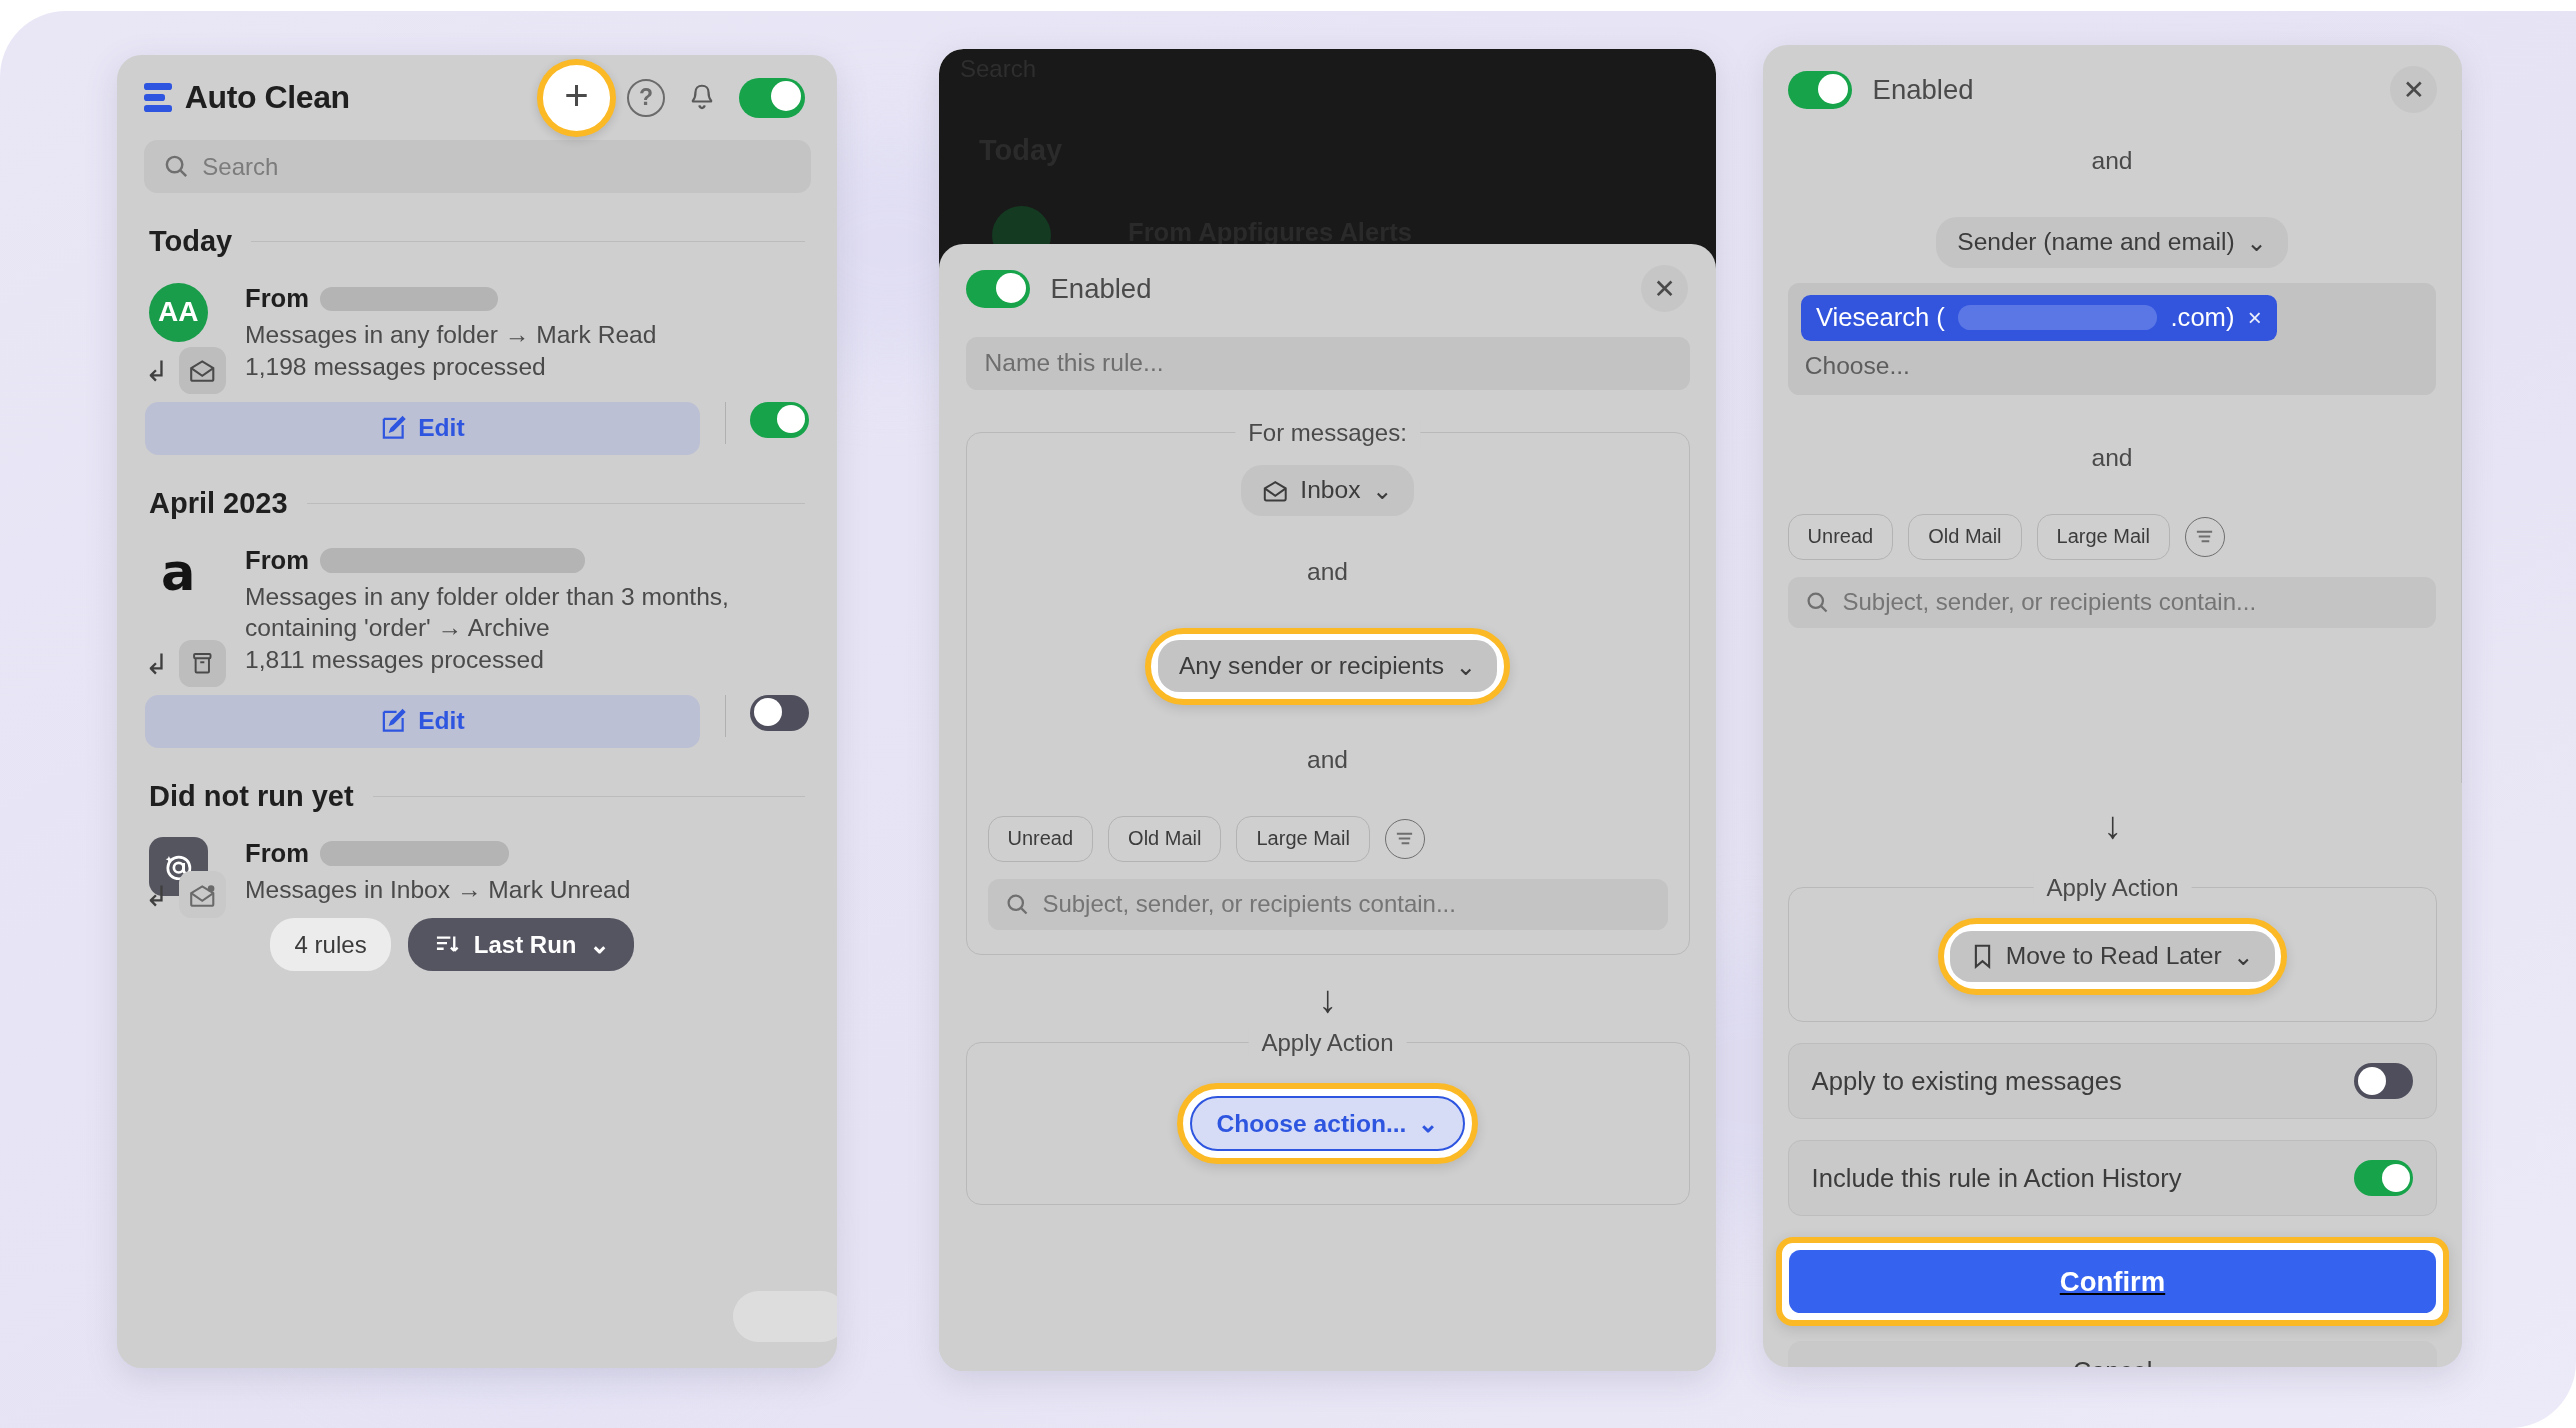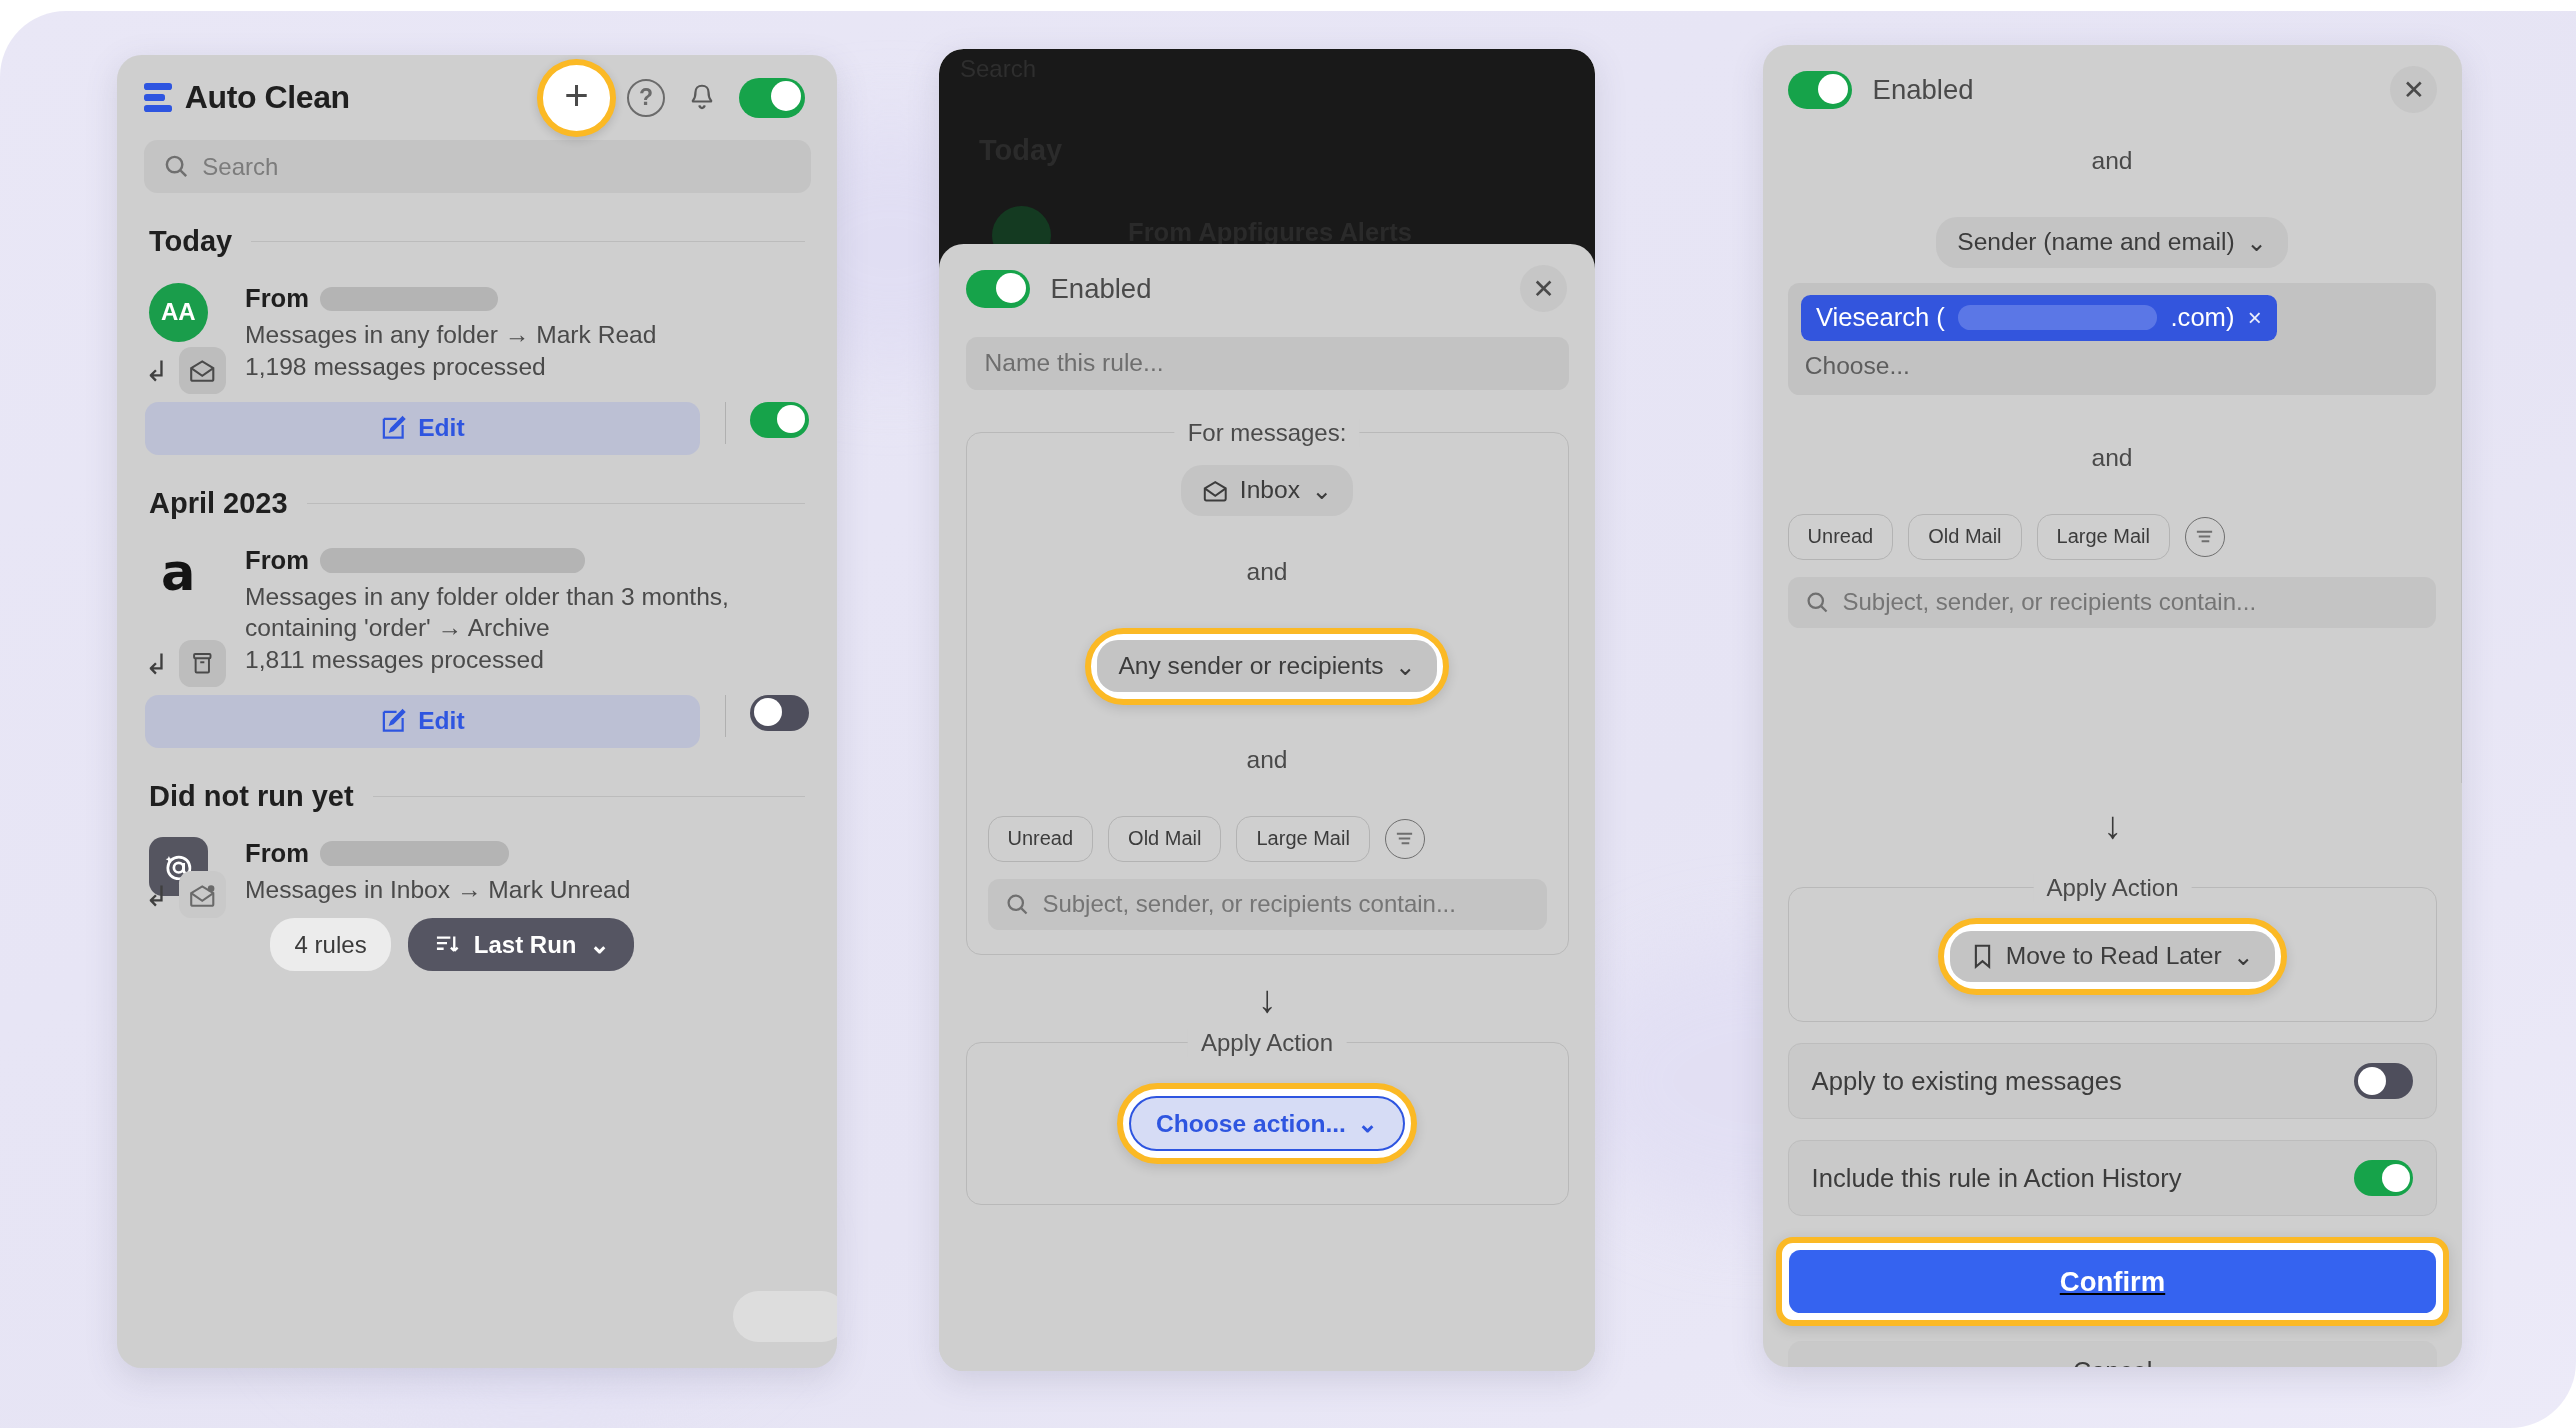--- a/index.html
+++ b/index.html
@@ -108,21 +108,21 @@
     display: flex; align-items: center; gap: 19px;
     margin: 32px 32px 0 32px;
   }
   .sec-head .t { font-size: 29px; font-weight: 700; color: #1f1f1f; white-space: nowrap; }
   .sec-head .rule { flex: 1; height: 0.9px; background: #bcbcbc; }
 
   .rule-row { display: flex; gap: 19px; margin: 24.6px 28px 0 28px; }
   .rule-avatars { position: relative; width: 81px; flex: none; }
   .av-circle {
     width: 59px; height: 59px; border-radius: 50%;
-    background: #1a9d4b; color: #fff; font-size: 24px; font-weight: 600;
+    background: #1a9d4b; color: #fff; font-size: 28px; font-weight: 600;
     display: flex; align-items: center; justify-content: center;
     margin-left: 3.8px;
   }
   .av-amazon {
     width: 59px; height: 59px; display: flex; align-items: center; justify-content: center;
     font-size: 51px; font-weight: 700; color: #141414; margin-left: 3.8px; line-height: .8;
     font-family: "DejaVu Sans", sans-serif;
   }
   .av-square {
     width: 59px; height: 59px; border-radius: 14px; background: #555560;
@@ -164,21 +164,21 @@
     padding: 12.3px 24.6px; border-radius: 24.6px;
     display: flex; align-items: center; gap: 13px;
   }
   .ghost-pill {
     position: absolute; right: -9.5px; bottom: 26.5px;
     width: 114px; height: 51px; border-radius: 25.6px;
     background: rgba(255,255,255,.3);
   }
 
   
-  #panel2 { left: 939px; top: 49px; width: 656px; height: 1322px; background: #cfcfcf; }
+  #panel2 { left: 939px; top: 49px; width: 777px; height: 1322px; background: #cfcfcf; }
   .dim-top {
     position: absolute; left: 0; top: 0; width: 100%; height: 227px;
     background: #191919; border-radius: 24.6px 24.6px 0 0;
     overflow: hidden;
   }
   .dim-txt { position: absolute; color: #2b2b2b; font-weight: 700; }
   .dim-search { left: 21px; top: 5.7px; font-size: 24px; font-weight: 400; color: #2e2e2e; }
   .dim-today { left: 40px; top: 85px; font-size: 29px; }
   .dim-from { left: 189px; top: 169px; font-size: 25.6px; color: #2a2a2a; }
   .dim-avatar {

